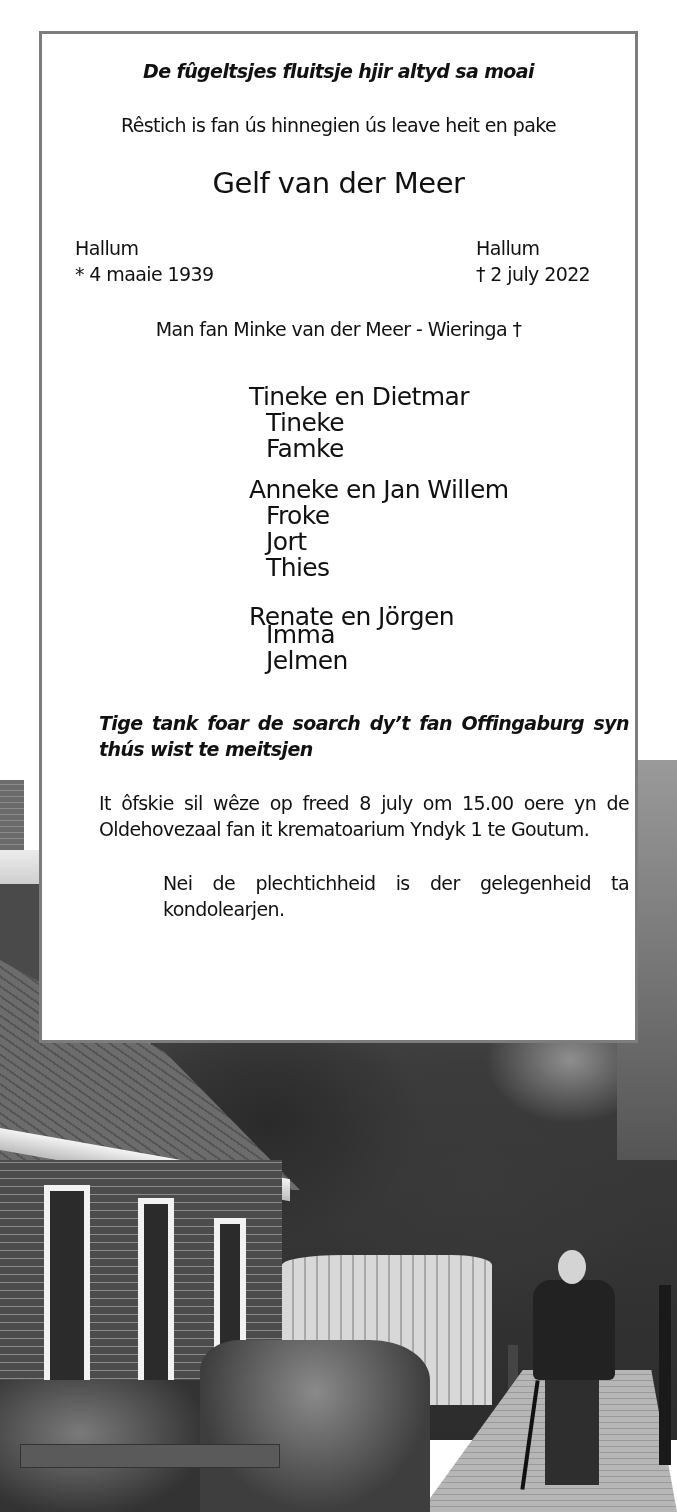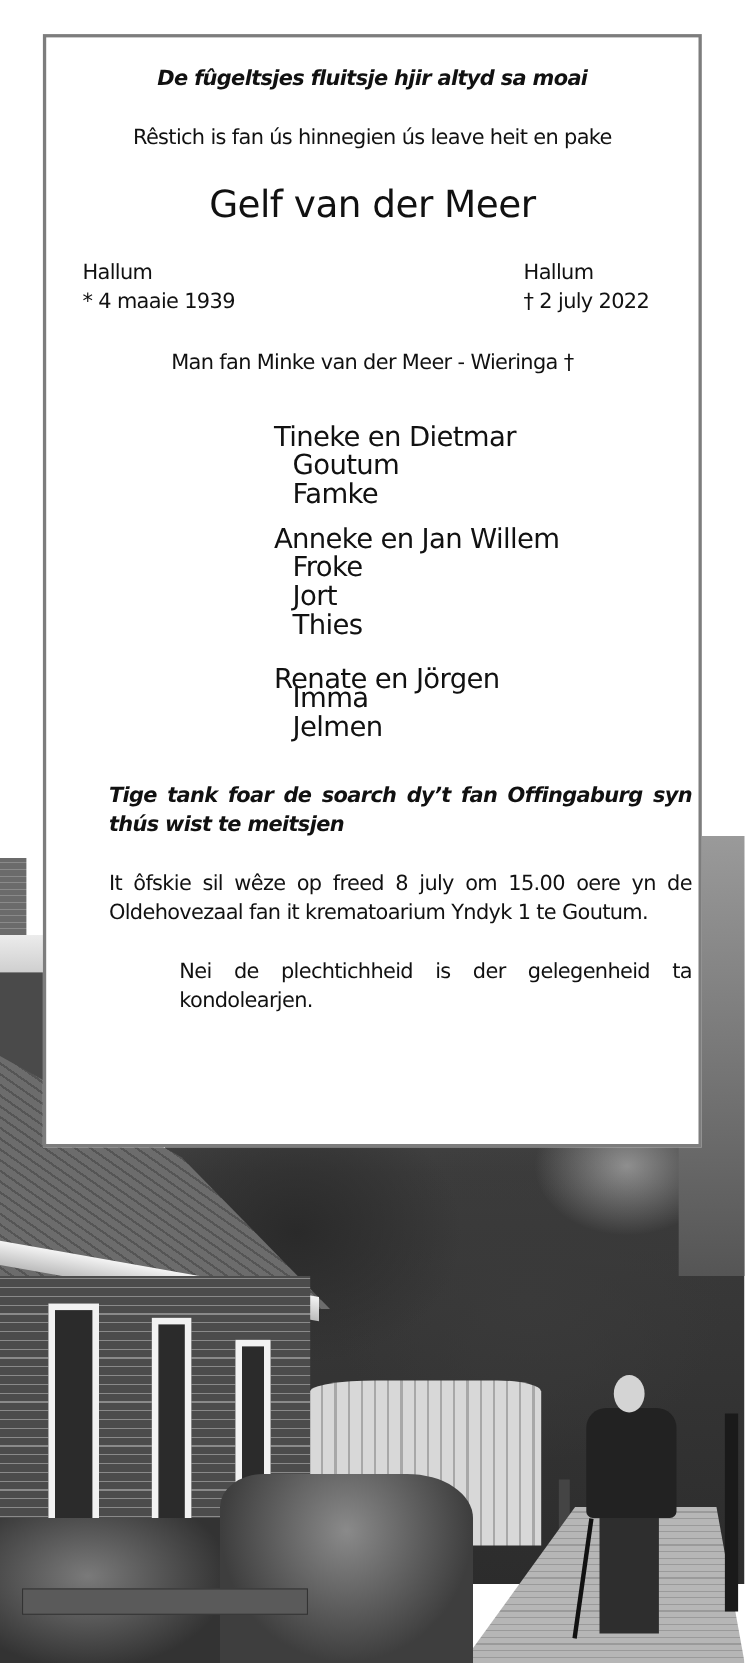--- a/index.html
+++ b/index.html
@@ -74,21 +74,21 @@
 
   
   .card {
     position: absolute; left: 39px; top: 31px; width: 593px; height: 1006px;
     background: #ffffff; border: 3px solid #7d7d7d; box-sizing: content-box;
   }
   .card * { font-family: "DejaVu Sans", "Liberation Sans", sans-serif; }
   .line { position: absolute; margin: 0; white-space: nowrap; font-size: 19px; letter-spacing: -0.6px; }
   .center { left: 0; right: 0; text-align: center; }
   .italic { font-style: italic; }
-  .name { font-size: 34px; letter-spacing: -0.5px; }
+  .name { font-size: 29px; letter-spacing: -0.5px; }
   .family .line { font-size: 25px; }
   .justify { white-space: normal; text-align: justify; text-align-last: left; line-height: 26px; margin-left: 24px; }
 </style>
 </head>
 <body>
 
 <div class="photo">
   <div class="trees"></div>
   <div class="trees-right"></div>
   <div class="chimney"></div>
@@ -130,21 +130,21 @@
 
   <div>
     <p class="line" style="left:434px;top:203px">Hallum</p>
     <p class="line" style="left:434px;top:229px">† 2 july 2022</p>
   </div>
 
   <p class="line center" style="top:284px">Man fan Minke van der Meer - Wieringa †</p>
 
   <div class="family">
     <p class="line" style="left:207px;top:348px">Tineke en Dietmar</p>
-    <p class="line" style="left:224px;top:374px">Goutum</p>
+    <p class="line" style="left:224px;top:374px">Tineke</p>
     <p class="line" style="left:224px;top:400px">Famke</p>
 
     <p class="line" style="left:207px;top:441px">Anneke en Jan Willem</p>
     <p class="line" style="left:224px;top:467px">Froke</p>
     <p class="line" style="left:224px;top:493px">Jort</p>
     <p class="line" style="left:224px;top:519px">Thies</p>
 
     <p class="line" style="left:207px;top:568px">Renate en Jörgen</p>
     <p class="line" style="left:224px;top:586px">Imma</p>
     <p class="line" style="left:224px;top:612px">Jelmen</p>

